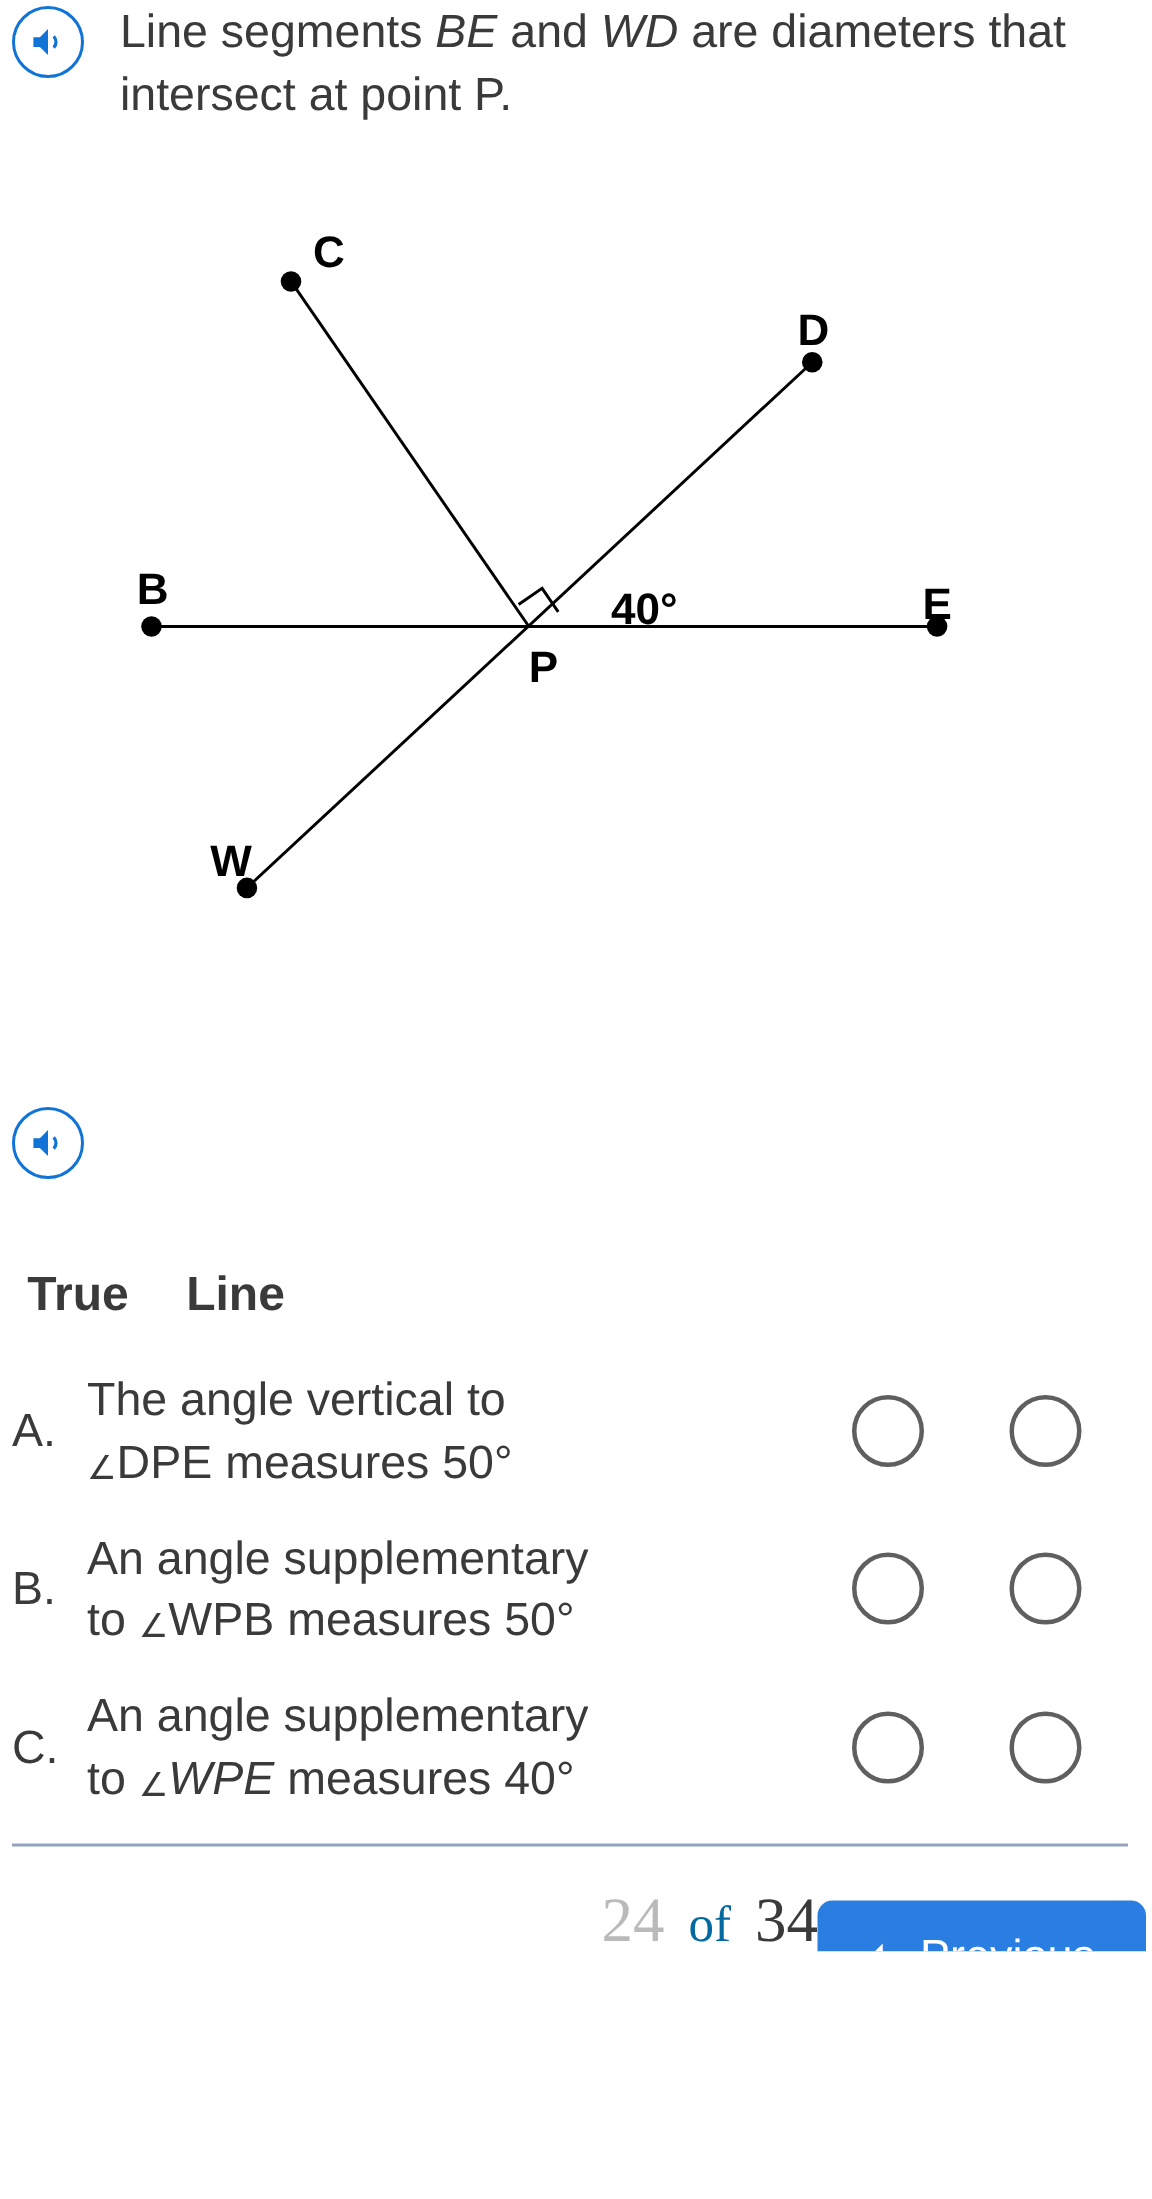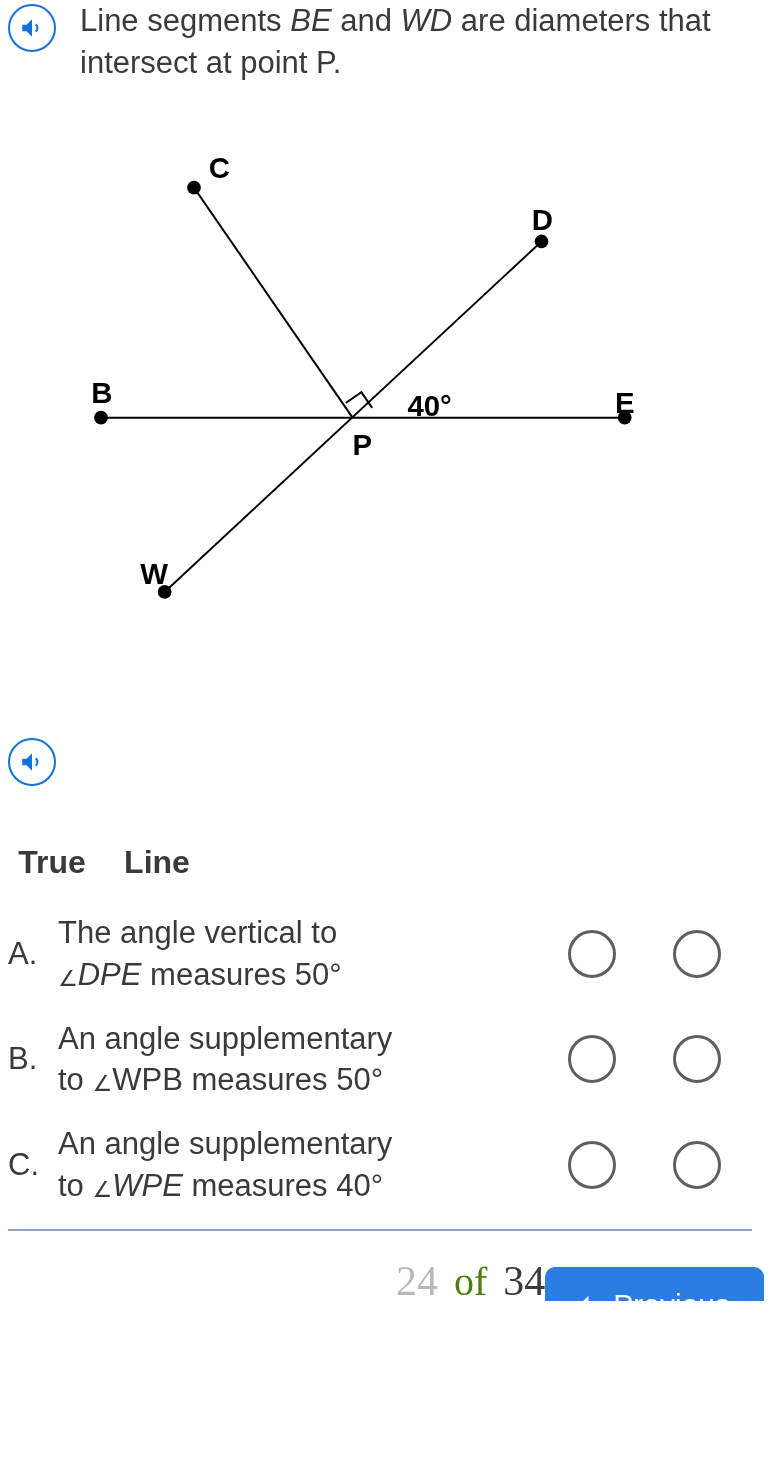--- a/index.html
+++ b/index.html
@@ -108,21 +108,21 @@
     margin-left: 44px;
   }
   .pager {
     font-family: Georgia, 'Times New Roman', serif;
     font-size: 42px;
     color: #3a3a3a;
     display: flex;
     align-items: baseline;
     gap: 10px;
   }
-  .pager .of { font-size: 40px; padding: 0 6px; color:#4d7c0f;}
+  .pager .of { font-size: 34px; padding: 0 6px; color:#0369a1;}
   .prev-btn {
     background: #2a7de1;
     color: #fff;
     font-size: 30px;
     padding: 18px 34px 10px 26px;
     border-radius: 10px 10px 0 0;
     display: flex;
     align-items: center;
     gap: 14px;
     font-family: Arial, sans-serif;
@@ -195,21 +195,21 @@
 
   <div class="tf-header">
     <div class="colT">True</div>
     <div class="colF">Line</div>
   </div>
 
   <div class="tf-row">
     <div class="tf-label">A.</div>
     <div class="tf-stmt">
       <span>The angle vertical to</span><br>
-      <span class="angle">∠</span><span style="font-style:italic">DPE</span><span> measures 50°</span>
+      <span class="angle">∠</span><span style="">DPE</span><span> measures 50°</span>
     </div>
     <div class="tf-radios">
       <div class="radio-cell">
           <div class="radio"></div>
         </div>
       <div class="radio-cell false">
           <div class="radio"></div>
         </div>
     </div>
   </div>

